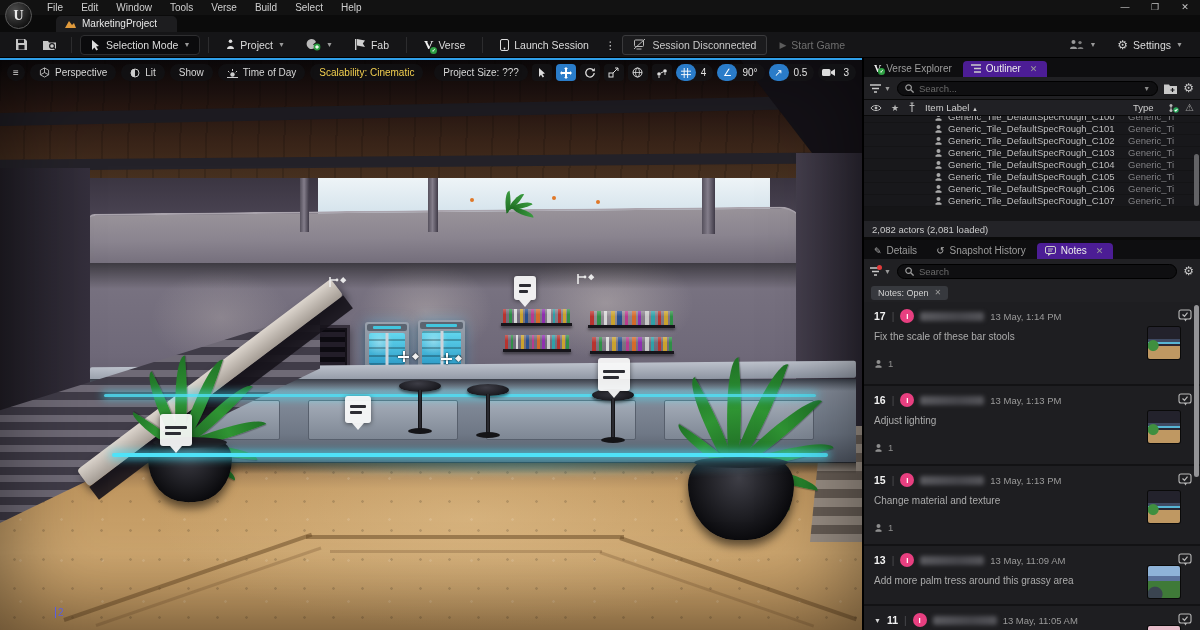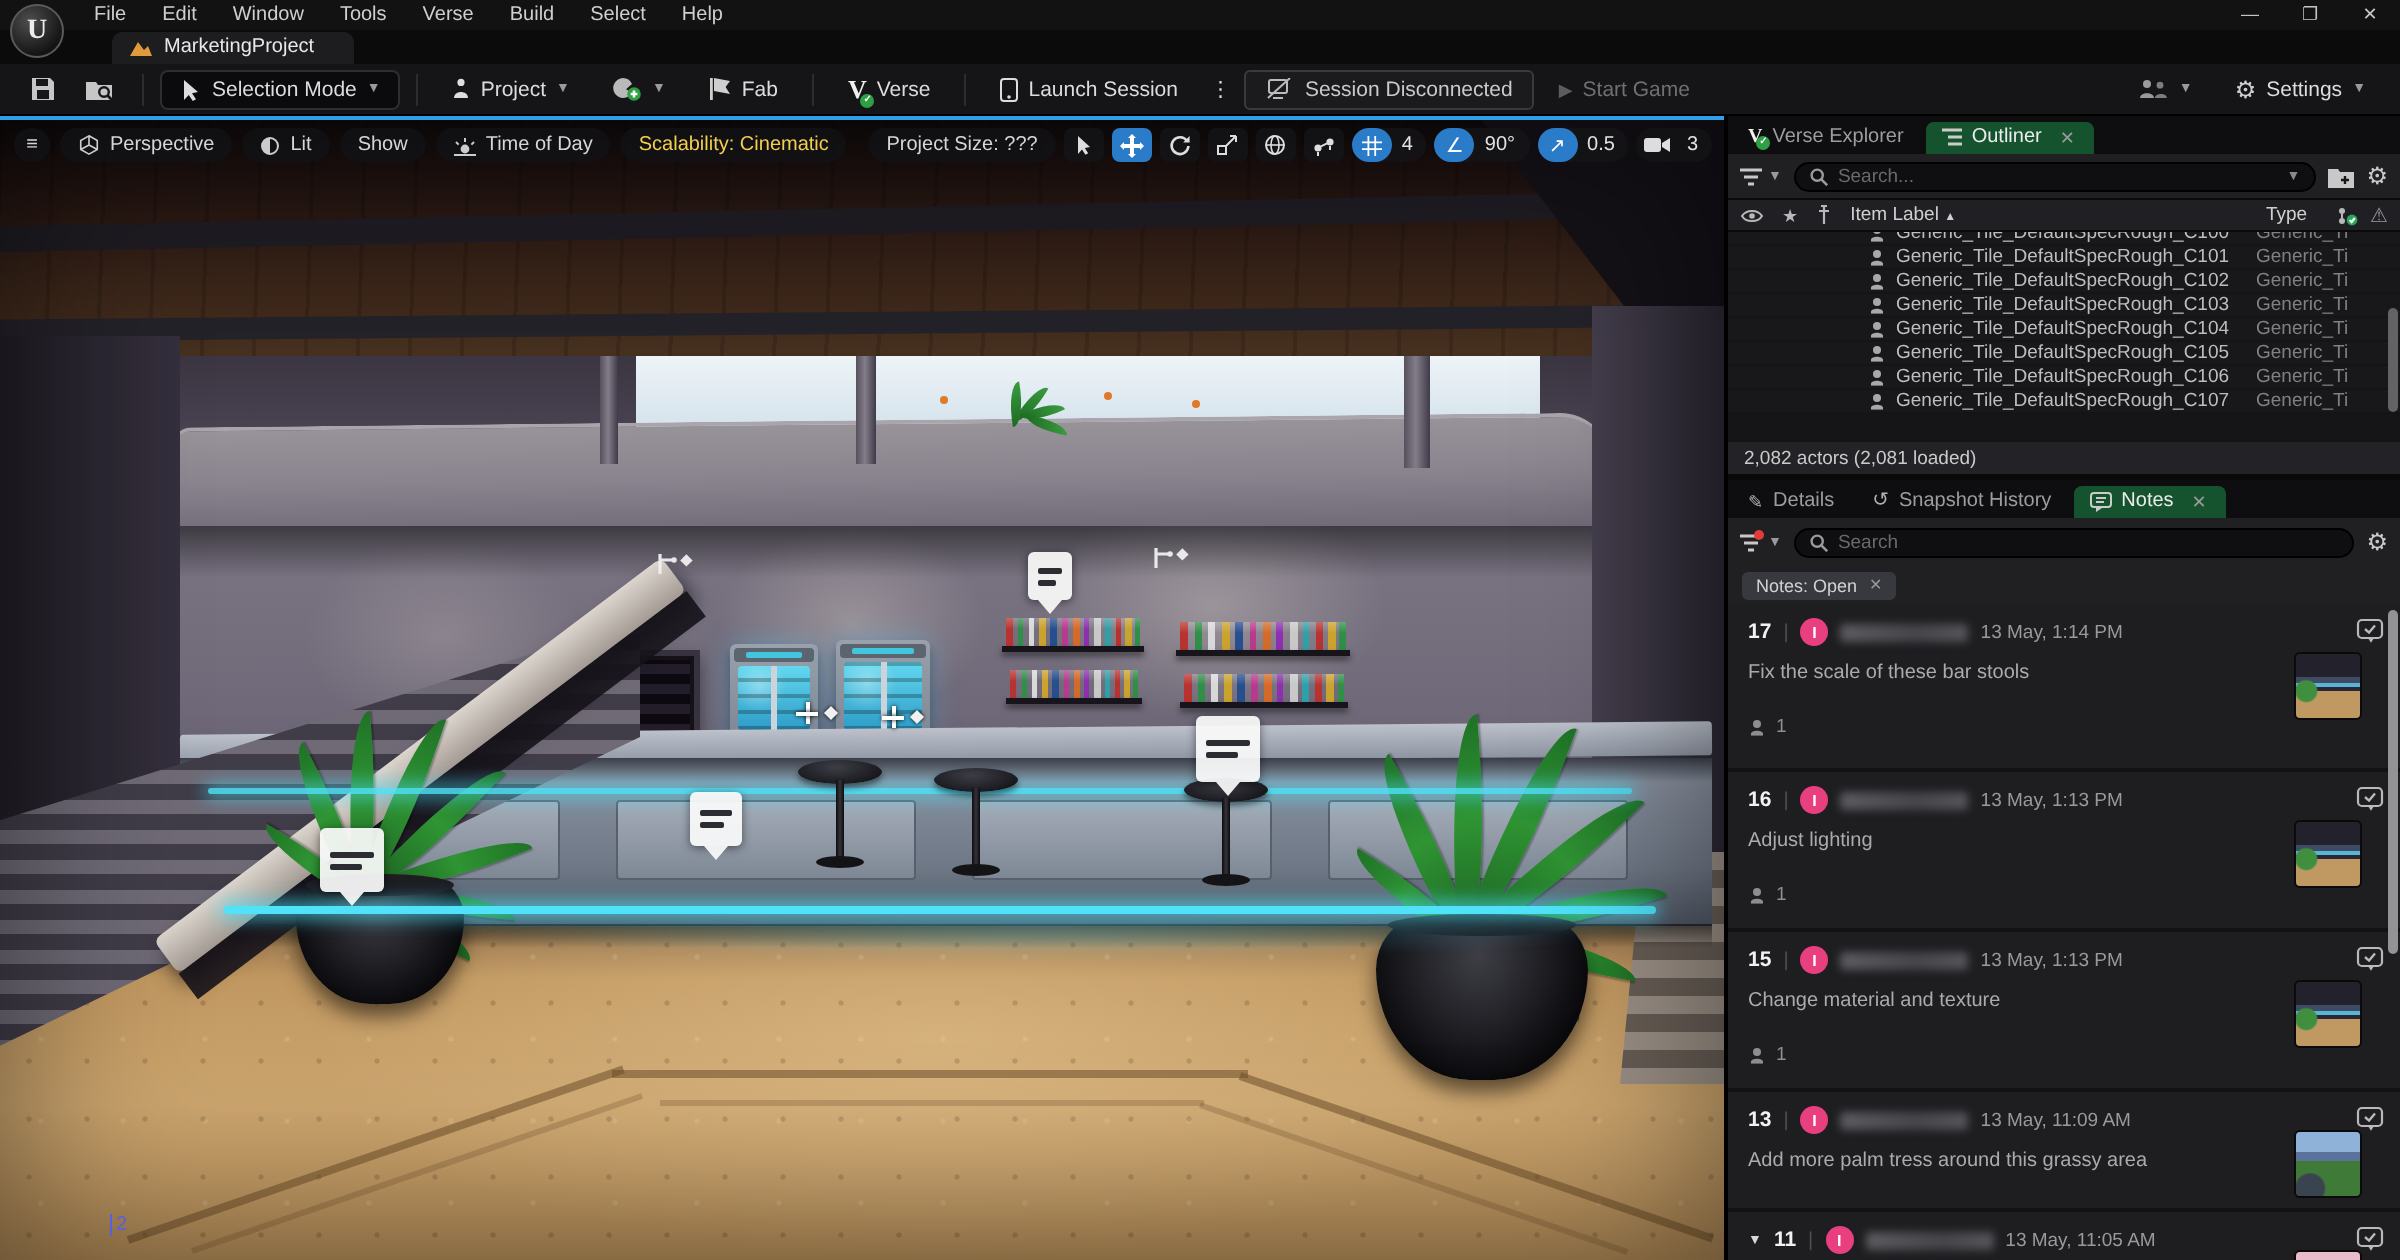--- a/index.html
+++ b/index.html
@@ -177,21 +177,21 @@
   .crossgizmo::before,.crossgizmo::after{content:"";position:absolute;background:#fff;box-shadow:0 0 2px #000}
   .crossgizmo::before{left:5px;top:0;width:1.5px;height:11px}
   .crossgizmo::after{left:0;top:5px;width:11px;height:1.5px}
   .diam{position:absolute;width:5px;height:5px;background:#f0f0f0;transform:rotate(45deg);box-shadow:0 0 2px #000;z-index:26}
   .vignette{position:absolute;inset:0;box-shadow:inset 0 0 90px rgba(0,0,0,.5);z-index:24;pointer-events:none}
 
   
   .rightpanel{width:338px;height:572px;background:#161618;display:flex;flex-direction:column;border-left:2px solid #000}
   .ptabs{height:19px;background:#0e0e10;display:flex;align-items:flex-end;gap:1px;padding-left:2px;flex:none}
   .ptab{display:flex;align-items:center;gap:5px;padding:2px 10px 3px 8px;font-size:10px;color:#9d9d9d;border-radius:4px 4px 0 0}
-  .ptab.active{background:#14532d;color:#ececec}
+  .ptab.active{background:#4c1d95;color:#ececec}
   .ptab .x{color:#9a9a9a;font-size:9px;margin-left:4px}
   .searchrow{height:22px;background:#202023;display:flex;align-items:center;gap:6px;padding:0 6px;flex:none}
   .filterbtn{display:flex;align-items:center;gap:3px;position:relative}
   .filterbtn .chev{font-size:7px;color:#9a9a9a}
   .reddot{position:absolute;right:9px;top:-2px;width:5px;height:5px;border-radius:50%;background:#e23b3b}
   .searchbox{flex:1;display:flex;align-items:center;gap:5px;background:#0f0f11;border:1px solid #000;border-radius:10px;height:15px;padding:0 7px}
   .searchbox input{flex:1;background:transparent;border:none;outline:none;color:#ddd;font-size:9.5px;font-family:Liberation Sans, sans-serif}
   .searchbox input::placeholder{color:#6a6a6a}
   .searchbox .chev{font-size:7px;color:#8a8a8a}
   .colhdr{height:17px;background:#202024;border-top:1px solid #0a0a0a;border-bottom:1px solid #0a0a0a;

